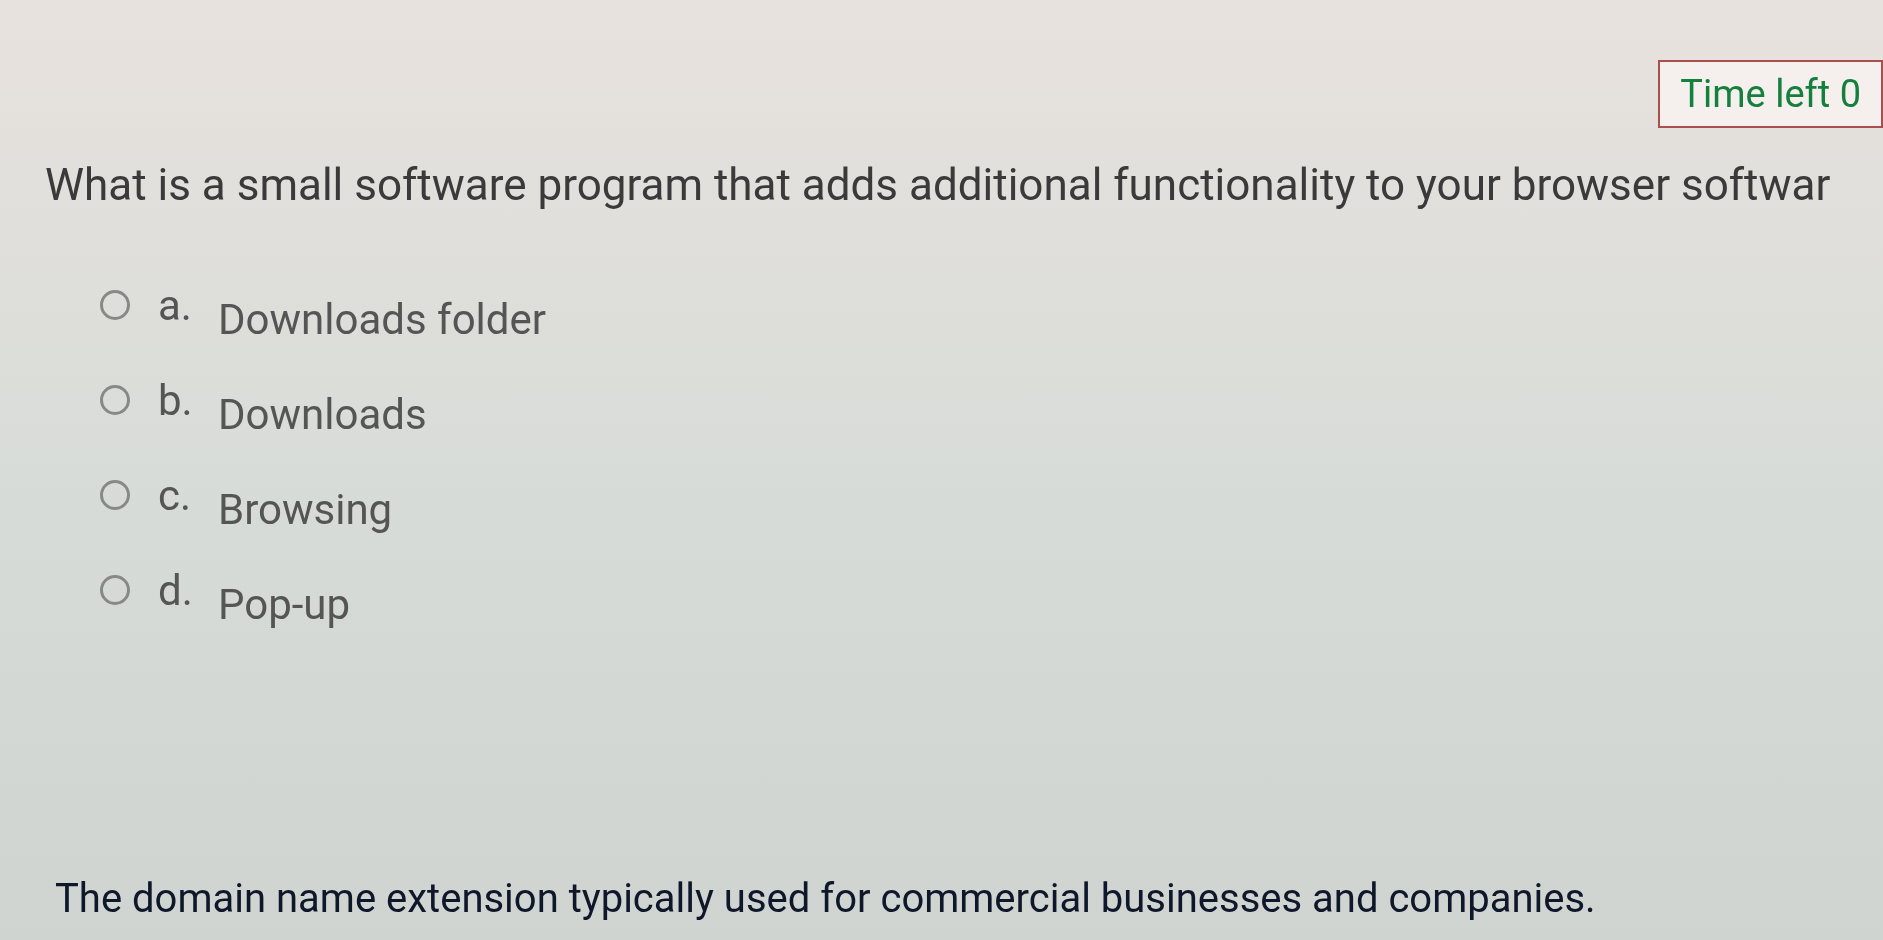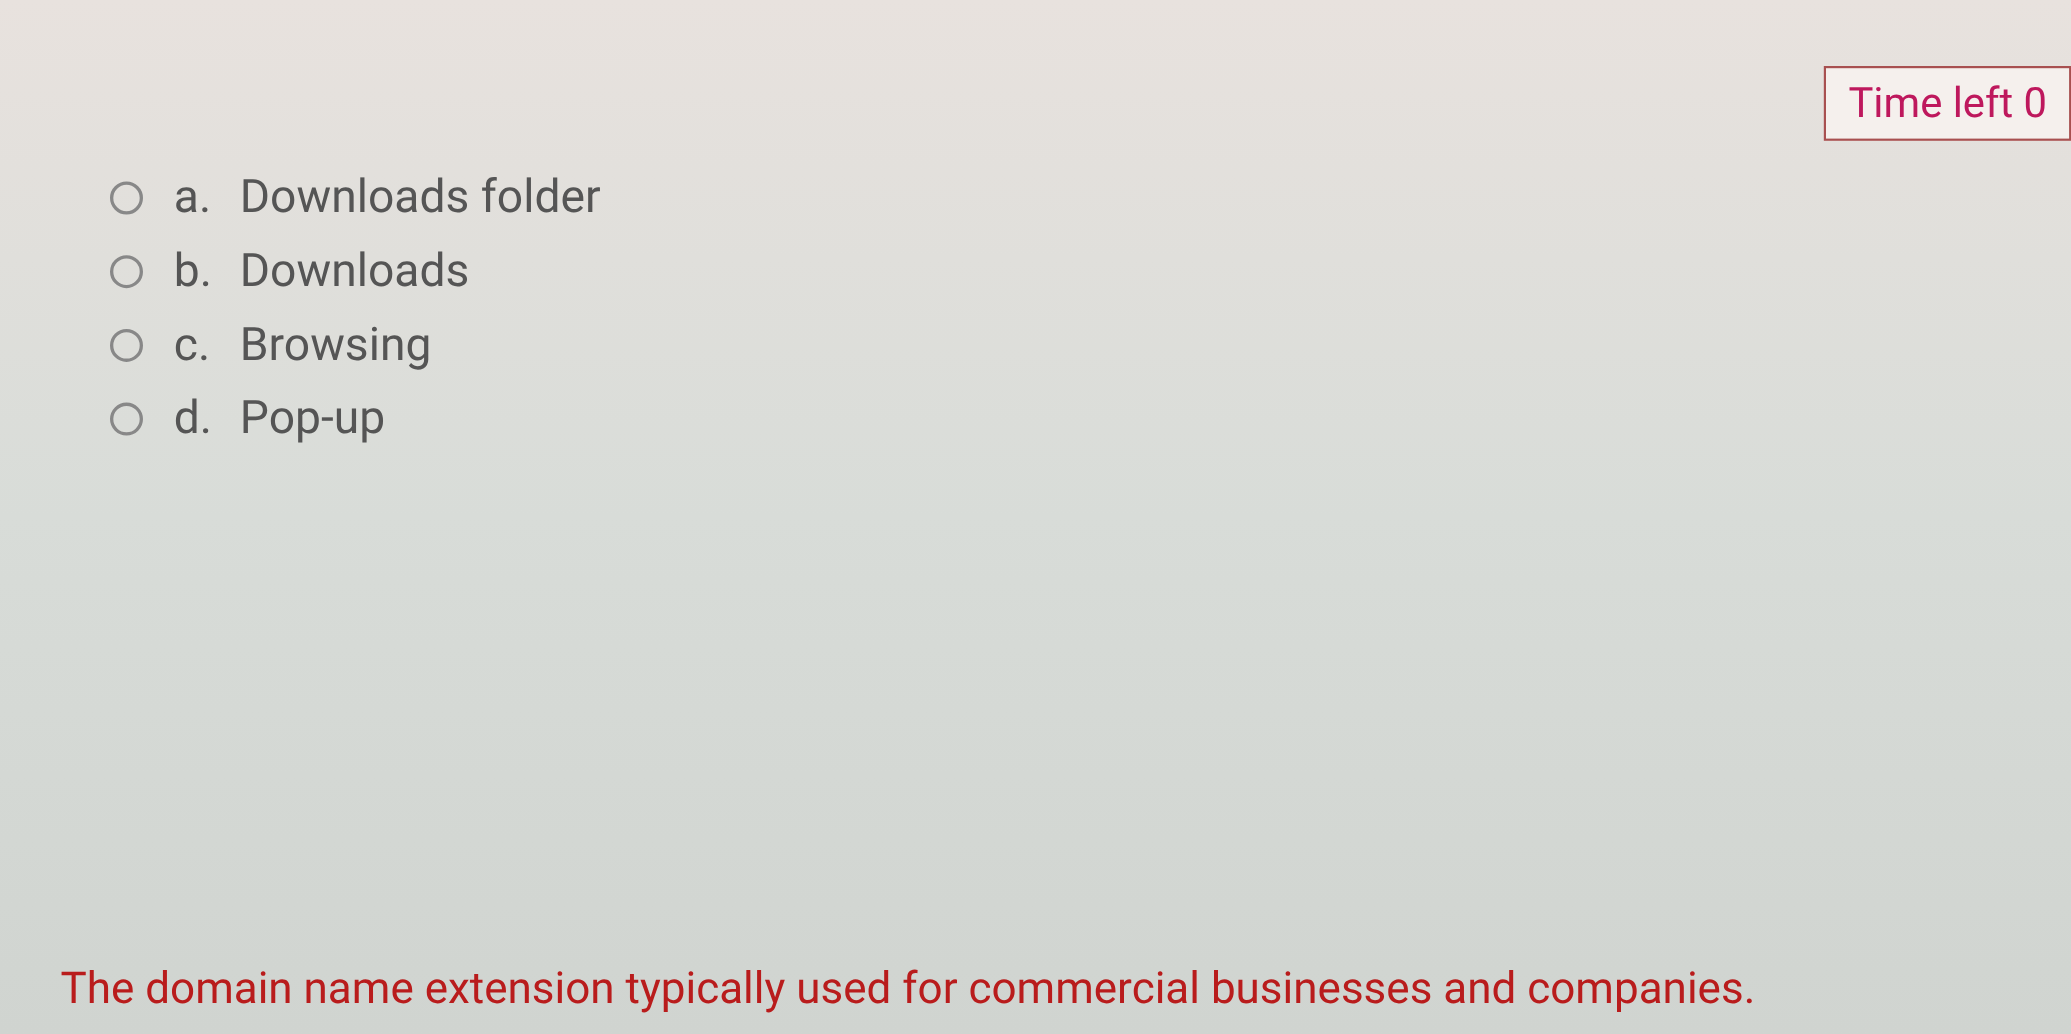--- a/index.html
+++ b/index.html
@@ -17,21 +17,21 @@
       position: relative;
     }
     .timer-box {
       position: absolute;
       top: 60px;
       right: 0;
       border: 2px solid #a85050;
       background: #f5f0ed;
       padding: 10px 20px;
       font-size: 38px;
-      color: #be185d;
+      color: #15803d;
     }
     .question-container {
       position: absolute;
       top: 155px;
       left: 40px;
       right: 0;
     }
     .question-text {
       font-size: 44px;
       color: #3a3a3a;
@@ -57,37 +57,39 @@
       margin-right: 28px;
       flex-shrink: 0;
       cursor: pointer;
     }
     .answer-letter {
       width: 60px;
       flex-shrink: 0;
     }
     .answer-text {
       flex: 1;
+      margin-top: 28px;
     }
     .next-question {
       position: absolute;
       bottom: 18px;
       left: 55px;
       font-size: 40px;
-      color: #b91c1c;
+      color: #0f172a;
     }
   </style>
 </head>
 <body>
 
 <div class="timer-box">
   <span>Time left 0</span>
 </div>
 
 <div class="question-container">
+  <div class="question-text">What is a small software program that adds additional functionality to your browser softwar</div>
 
   <div class="answer-options">
     <div class="answer-row">
       <div class="radio-circle"></div>
       <span class="answer-letter">a.</span>
       <span class="answer-text">Downloads folder</span>
     </div>
     <div class="answer-row">
       <div class="radio-circle"></div>
       <span class="answer-letter">b.</span>

